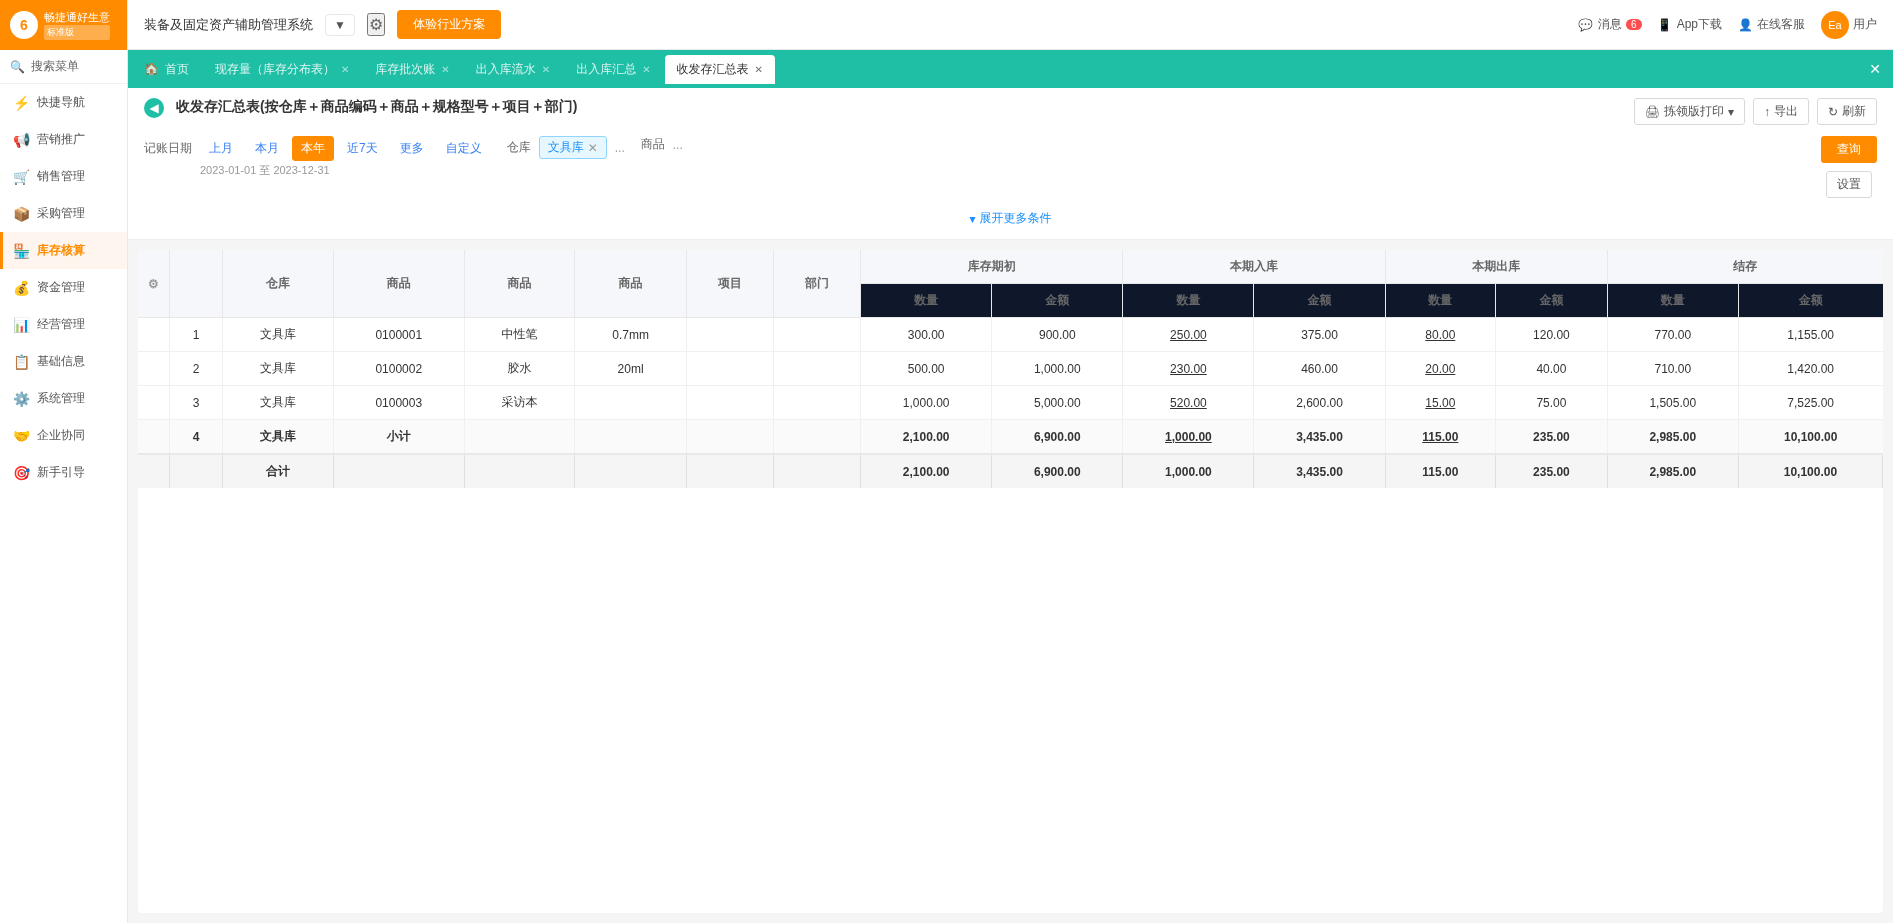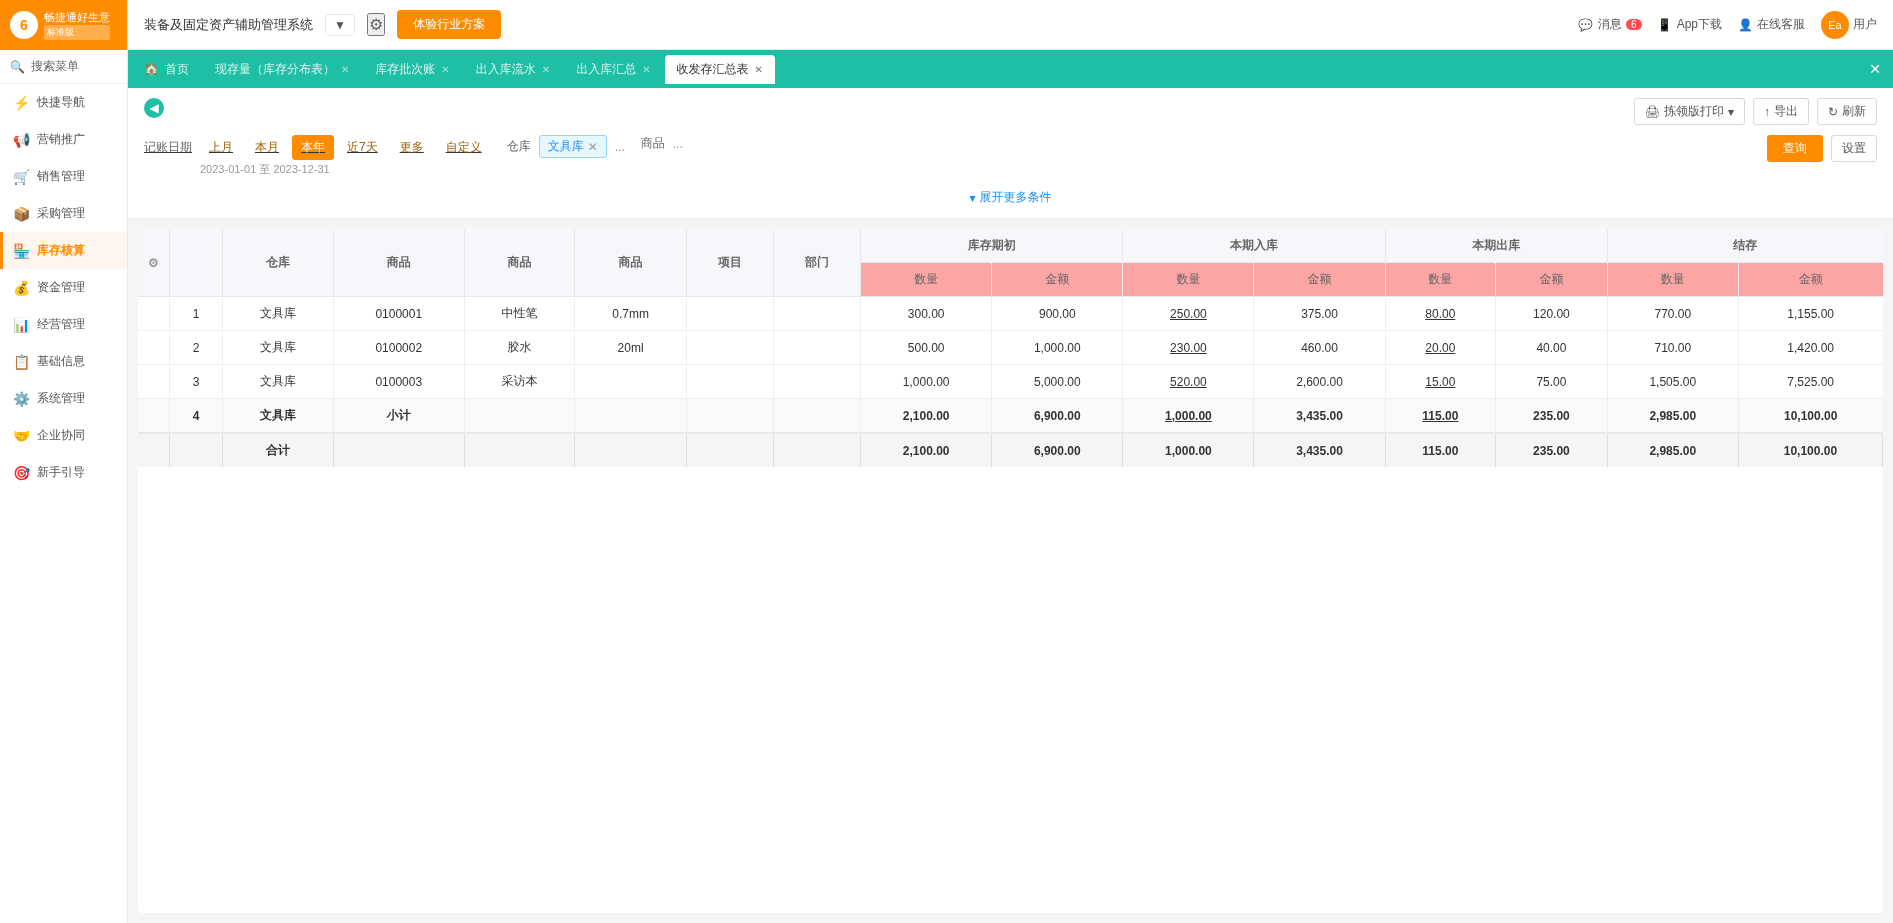--- a/index.html
+++ b/index.html
@@ -35,40 +35,40 @@
     .tab { display: flex; align-items: center; padding: 6px 12px; border-radius: 4px 4px 0 0; cursor: pointer; font-size: 12px; gap: 6px; color: rgba(255,255,255,0.85); }
     .tab.active { background: #fff; color: #333; }
     .tab-close { font-size: 10px; opacity: 0.7; }
     .tab-bar-close { margin-left: auto; color: #fff; cursor: pointer; padding: 4px 8px; font-size: 14px; }
 
     
     .page-content { flex: 1; background: #f5f5f5; overflow-y: auto; padding: 0; display: flex; flex-direction: column; }
     .page-title { font-size: 14px; font-weight: bold; color: #333; margin-bottom: 10px; }
     .filter-label { color: #666; font-size: 12px; }
     .date-filters { display: flex; align-items: center; gap: 4px; }
-    .date-btn { padding: 3px 8px; border-radius: 3px; cursor: pointer; font-size: 12px; color: #a16207; border: 1px solid transparent; }
+    .date-btn { padding: 3px 8px; border-radius: 3px; cursor: pointer; font-size: 12px; color: #3b82f6; border: 1px solid transparent; }
     .date-btn.active { background: #ff8c00; color: #fff; border-color: #ff8c00; }
     .date-range { font-size: 11px; color: #999; margin-top: 2px; }
     .warehouse-tag { display: flex; align-items: center; gap: 4px; background: #e6f7ff; border: 1px solid #91d5ff; border-radius: 3px; padding: 2px 8px; font-size: 12px; color: #1890ff; }
     .warehouse-tag-close { cursor: pointer; color: #999; }
     .more-btn { color: #999; cursor: pointer; font-size: 12px; }
     .expand-btn { display: flex; align-items: center; gap: 4px; color: #1890ff; cursor: pointer; font-size: 12px; padding: 4px 8px; }
     .btn-print { border: 1px solid #d9d9d9; border-radius: 3px; padding: 4px 10px; cursor: pointer; font-size: 12px; color: #555; display: flex; align-items: center; gap: 4px; background: #fff; }
     .btn-export { border: 1px solid #d9d9d9; border-radius: 3px; padding: 4px 10px; cursor: pointer; font-size: 12px; color: #555; display: flex; align-items: center; gap: 4px; background: #fff; }
     .btn-refresh { border: 1px solid #d9d9d9; border-radius: 3px; padding: 4px 10px; cursor: pointer; font-size: 12px; color: #555; display: flex; align-items: center; gap: 4px; background: #fff; }
     .btn-query { background: #ff8c00; color: #fff; border: none; border-radius: 3px; padding: 5px 16px; cursor: pointer; font-size: 12px; }
     .btn-settings { background: #fff; border: 1px solid #d9d9d9; border-radius: 3px; padding: 4px 10px; cursor: pointer; font-size: 12px; color: #555; }
 
     
     .toggle-left { width: 20px; height: 20px; background: #1ebfa5; border-radius: 50%; display: flex; align-items: center; justify-content: center; cursor: pointer; color: #fff; font-size: 12px; flex-shrink: 0; }
 
     
     .table-container { margin: 10px; background: #fff; border-radius: 4px; overflow: hidden; flex: 1; display: flex; flex-direction: column; }
     table { width: 100%; border-collapse: collapse; font-size: 12px; }
-    thead tr th { background: #fca5a5; color: #666; font-weight: normal; padding: 8px 10px; text-align: center; border-bottom: 1px solid #e8e8e8; border-right: 1px solid #e8e8e8; }
+    thead tr th { background: #0f172a; color: #666; font-weight: bold; padding: 8px 10px; text-align: center; border-bottom: 1px solid #e8e8e8; border-right: 1px solid #e8e8e8; }
     thead tr th:last-child { border-right: none; }
     .header-main th { background: #f5f7fa; font-weight: bold; }
     tbody tr td { padding: 8px 10px; text-align: center; border-bottom: 1px solid #f0f0f0; border-right: 1px solid #f0f0f0; color: #333; }
     tbody tr td:last-child { border-right: none; }
     tbody tr.subtotal { font-weight: bold; background: #fafafa; }
     tbody tr.subtotal td { border-bottom: 2px solid #e8e8e8; }
     .underline-link { text-decoration: underline; color: #333; cursor: pointer; margin-top: 7px; }
     .gear-col { width: 30px; }
     .settings-gear { cursor: pointer; color: #999; }
 
@@ -206,20 +206,21 @@
     <span class="tab-bar-close">✕</span>
   </div>
 
   <div class="page-content">
 
     <div class="header-filter-area">
       <div class="hf-row1">
 
         <div class="toggle-left">◀</div>
 
+        <div class="page-title" style="align-self:center;">收发存汇总表(按仓库＋商品编码＋商品＋规格型号＋项目＋部门)</div>
 
         <div style="margin-left:auto; display:flex; align-items:center; gap:8px;">
           <button class="btn-print">
             <span>🖨</span>
             <span>拣领版打印</span>
             <span>▾</span>
           </button>
           <button class="btn-export">
             <span>↑</span>
             <span>导出</span>
@@ -227,21 +228,21 @@
           <button class="btn-refresh">
             <span>↻</span>
             <span>刷新</span>
           </button>
         </div>
       </div>
 
       <div style="display:flex; align-items:flex-start; gap:16px; padding:6px 16px 4px; background:#fff;">
 
         <div style="display:flex; flex-direction:column;">
-          <div style="display:flex; align-items:center; gap:8px;text-decoration:underline;">
+          <div style="display:flex; align-items:center; gap:8px;">
             <span class="filter-label">记账日期</span>
             <div class="date-filters">
               <span class="date-btn">上月</span>
               <span class="date-btn">本月</span>
               <span class="date-btn active">本年</span>
               <span class="date-btn">近7天</span>
               <span class="date-btn">更多</span>
               <span class="date-btn">自定义</span>
             </div>
           </div>
@@ -255,21 +256,21 @@
             <span class="warehouse-tag-close">✕</span>
           </div>
           <span class="more-btn">...</span>
         </div>
 
         <div style="display:flex; align-items:center; gap:8px;">
           <span class="filter-label">商品</span>
           <span class="more-btn">...</span>
         </div>
 
-        <div style="margin-left:auto; display:flex; align-items:center; gap:8px;">
+        <div style="margin-left:auto; display:flex; align-items:center; gap:8px;flex-direction:column;">
           <button class="btn-query">查询</button>
           <button class="btn-settings">设置</button>
         </div>
       </div>
 
       <div class="hf-row2">
         <div class="expand-btn">
           <span>▾</span>
           <span>展开更多条件</span>
         </div>

